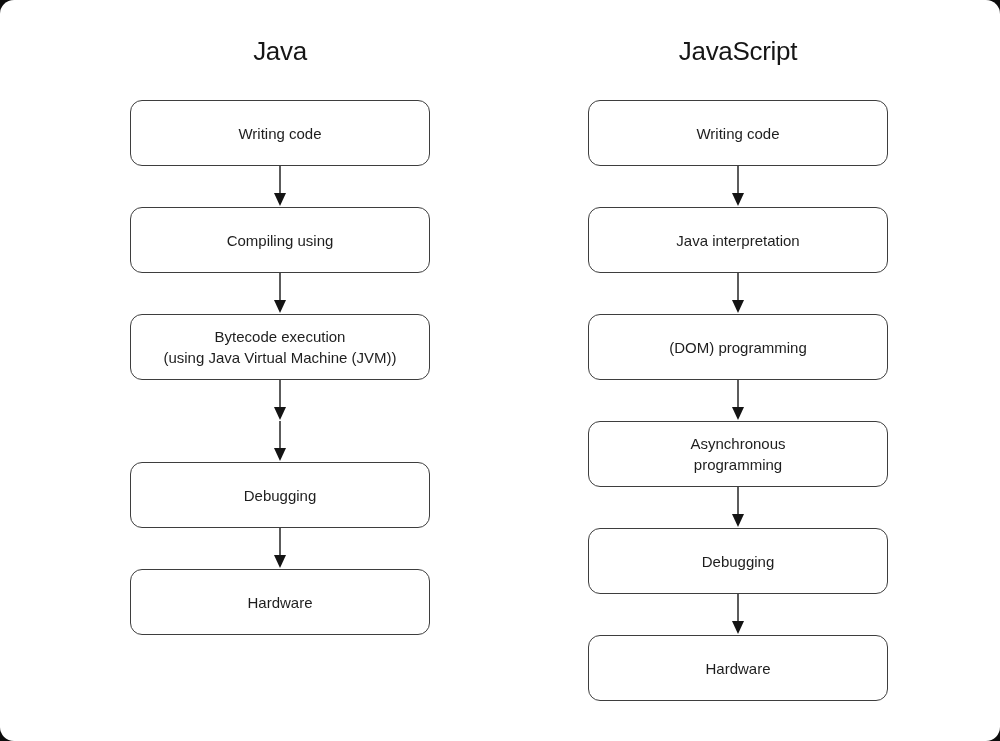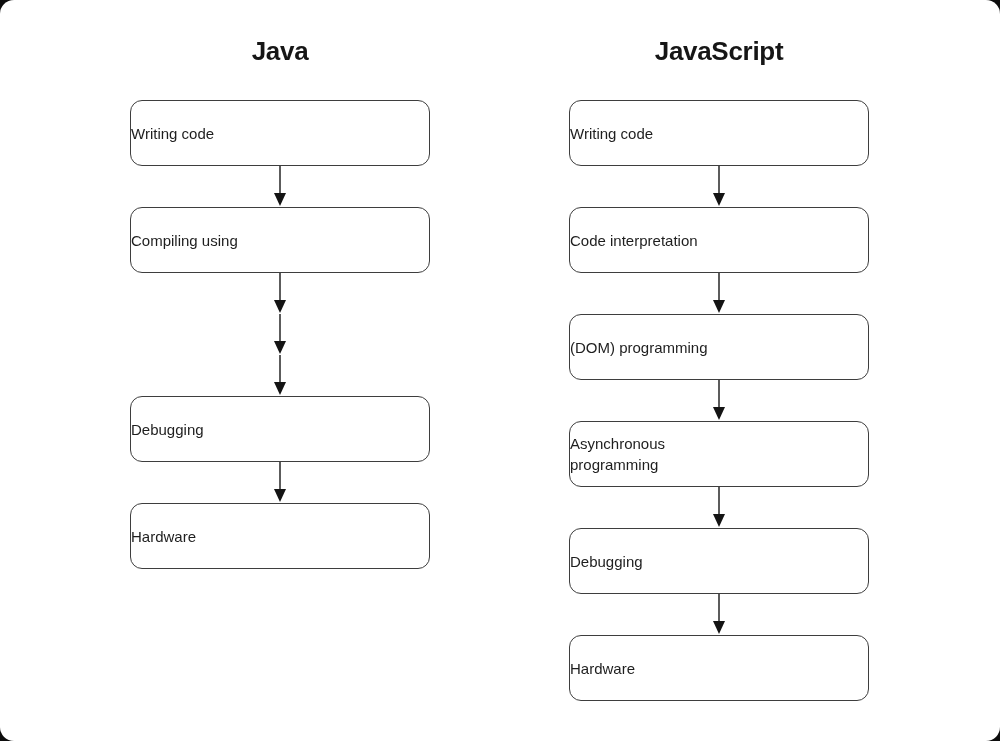--- a/index.html
+++ b/index.html
@@ -19,42 +19,42 @@
     border-radius: 14px;
     overflow: hidden;
   }
 
   .column {
     position: absolute;
     top: 0;
     width: 300px;
   }
   .column.java { left: 130px; }
-  .column.js   { left: 569px; }
+  .column.js   { left: 588px; }
 
   .col-title {
     height: 100px;
     padding-top: 3px;
     display: flex;
     align-items: center;
     justify-content: center;
     font-size: 26px;
-    font-weight: bold;
+    font-weight: normal;
     letter-spacing: -0.3px;
     color: #161616;
   }
 
   .node {
     height: 66px;
     border: 1.5px solid #3e3e3e;
     border-radius: 12px;
     background: #ffffff;
     display: flex;
     flex-direction: column;
-    align-items: flex-start;
+    align-items: center;
     justify-content: center;
     text-align: center;
     font-size: 15px;
     line-height: 21px;
     color: #1e1e1e;
   }
 
   .flow-arrow {
     position: relative;
     height: 41px;
@@ -97,20 +97,24 @@
     </div>
 
     <div class="node">
       <span>Compiling using</span>
     </div>
     <div class="flow-arrow">
       <span class="arrow-stem"></span>
       <span class="arrow-head"></span>
     </div>
 
+    <div class="node">
+      <span>Bytecode execution</span>
+      <span>(using Java Virtual Machine (JVM))</span>
+    </div>
     <div class="flow-arrow">
       <span class="arrow-stem"></span>
       <span class="arrow-head"></span>
     </div>
 
     <div class="flow-arrow">
       <span class="arrow-stem"></span>
       <span class="arrow-head"></span>
     </div>
 
@@ -132,21 +136,21 @@
 
     <div class="node">
       <span>Writing code</span>
     </div>
     <div class="flow-arrow">
       <span class="arrow-stem"></span>
       <span class="arrow-head"></span>
     </div>
 
     <div class="node">
-      <span>Code interpretation</span>
+      <span>Java interpretation</span>
     </div>
     <div class="flow-arrow">
       <span class="arrow-stem"></span>
       <span class="arrow-head"></span>
     </div>
 
     <div class="node">
       <span>(DOM) programming</span>
     </div>
     <div class="flow-arrow">

